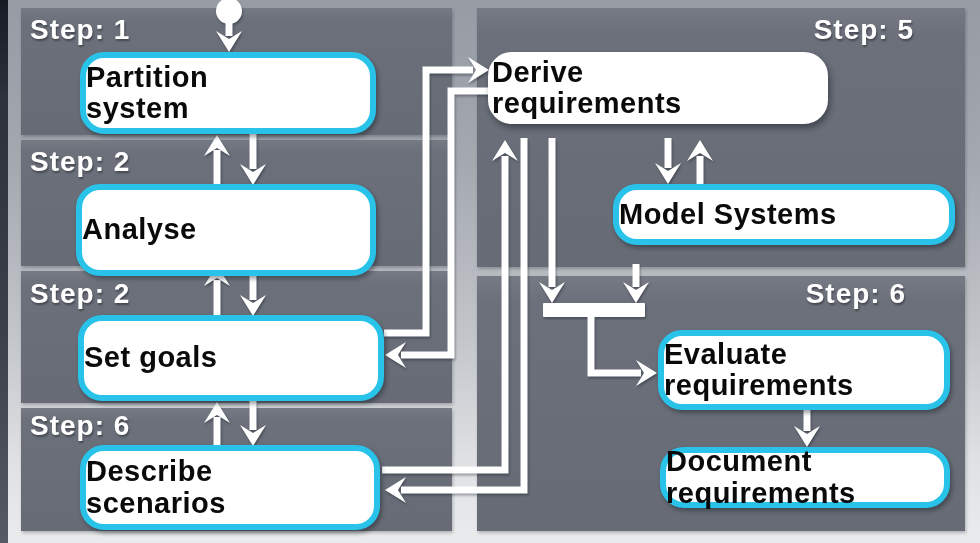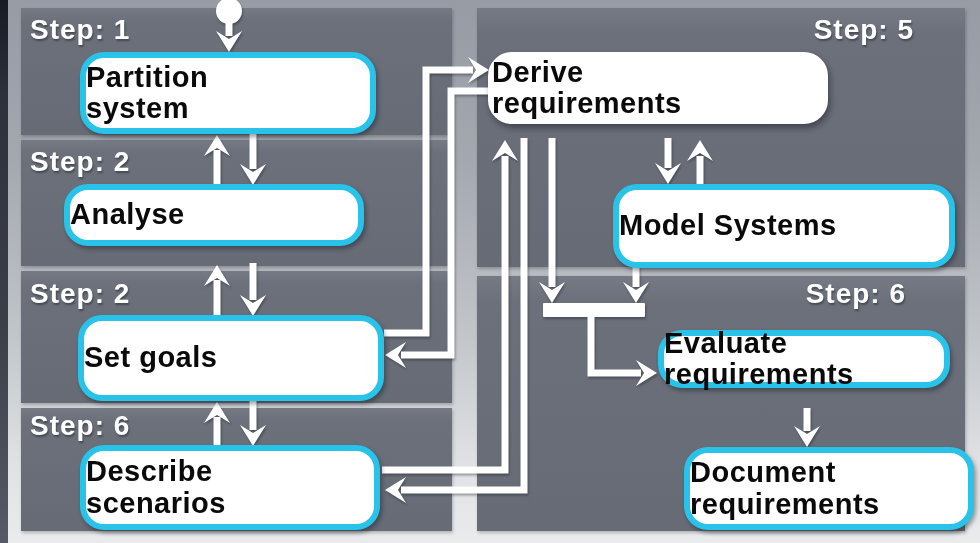--- a/index.html
+++ b/index.html
@@ -129,39 +129,39 @@
     <g>
       <path class="ln" d="M807,408 L807,431"></path>
         <polygon class="hd" points="807,447 794,426 807,434 820,426"></polygon>
     </g>
   </svg>
 
   <div class="node cyan" style="left:80px;top:52px;width:296px;height:82px">
     <span>Partition</span>
     <span>system</span>
   </div>
-  <div class="node cyan" style="left:64px;top:184px;width:300px;height:62px">
+  <div class="node cyan" style="left:76px;top:184px;width:300px;height:92px">
     <span>Analyse</span>
   </div>
   <div class="node cyan" style="left:78px;top:315px;width:306px;height:86px">
     <span>Set goals</span>
   </div>
   <div class="node cyan" style="left:80px;top:445px;width:300px;height:85px">
     <span>Describe</span>
     <span>scenarios</span>
   </div>
   <div class="node white" style="left:488px;top:52px;width:340px;height:72px">
     <span>Derive</span>
     <span>requirements</span>
   </div>
-  <div class="node cyan" style="left:613px;top:184px;width:342px;height:84px">
+  <div class="node cyan" style="left:613px;top:184px;width:342px;height:61px">
     <span>Model Systems</span>
   </div>
-  <div class="node cyan" style="left:658px;top:330px;width:292px;height:58px">
+  <div class="node cyan" style="left:658px;top:330px;width:292px;height:80px">
     <span>Evaluate</span>
     <span>requirements</span>
   </div>
-  <div class="node cyan" style="left:684px;top:447px;width:290px;height:83px">
+  <div class="node cyan" style="left:660px;top:447px;width:290px;height:61px">
     <span>Document</span>
     <span>requirements</span>
   </div>
 
 </div>
 
 </body></html>

